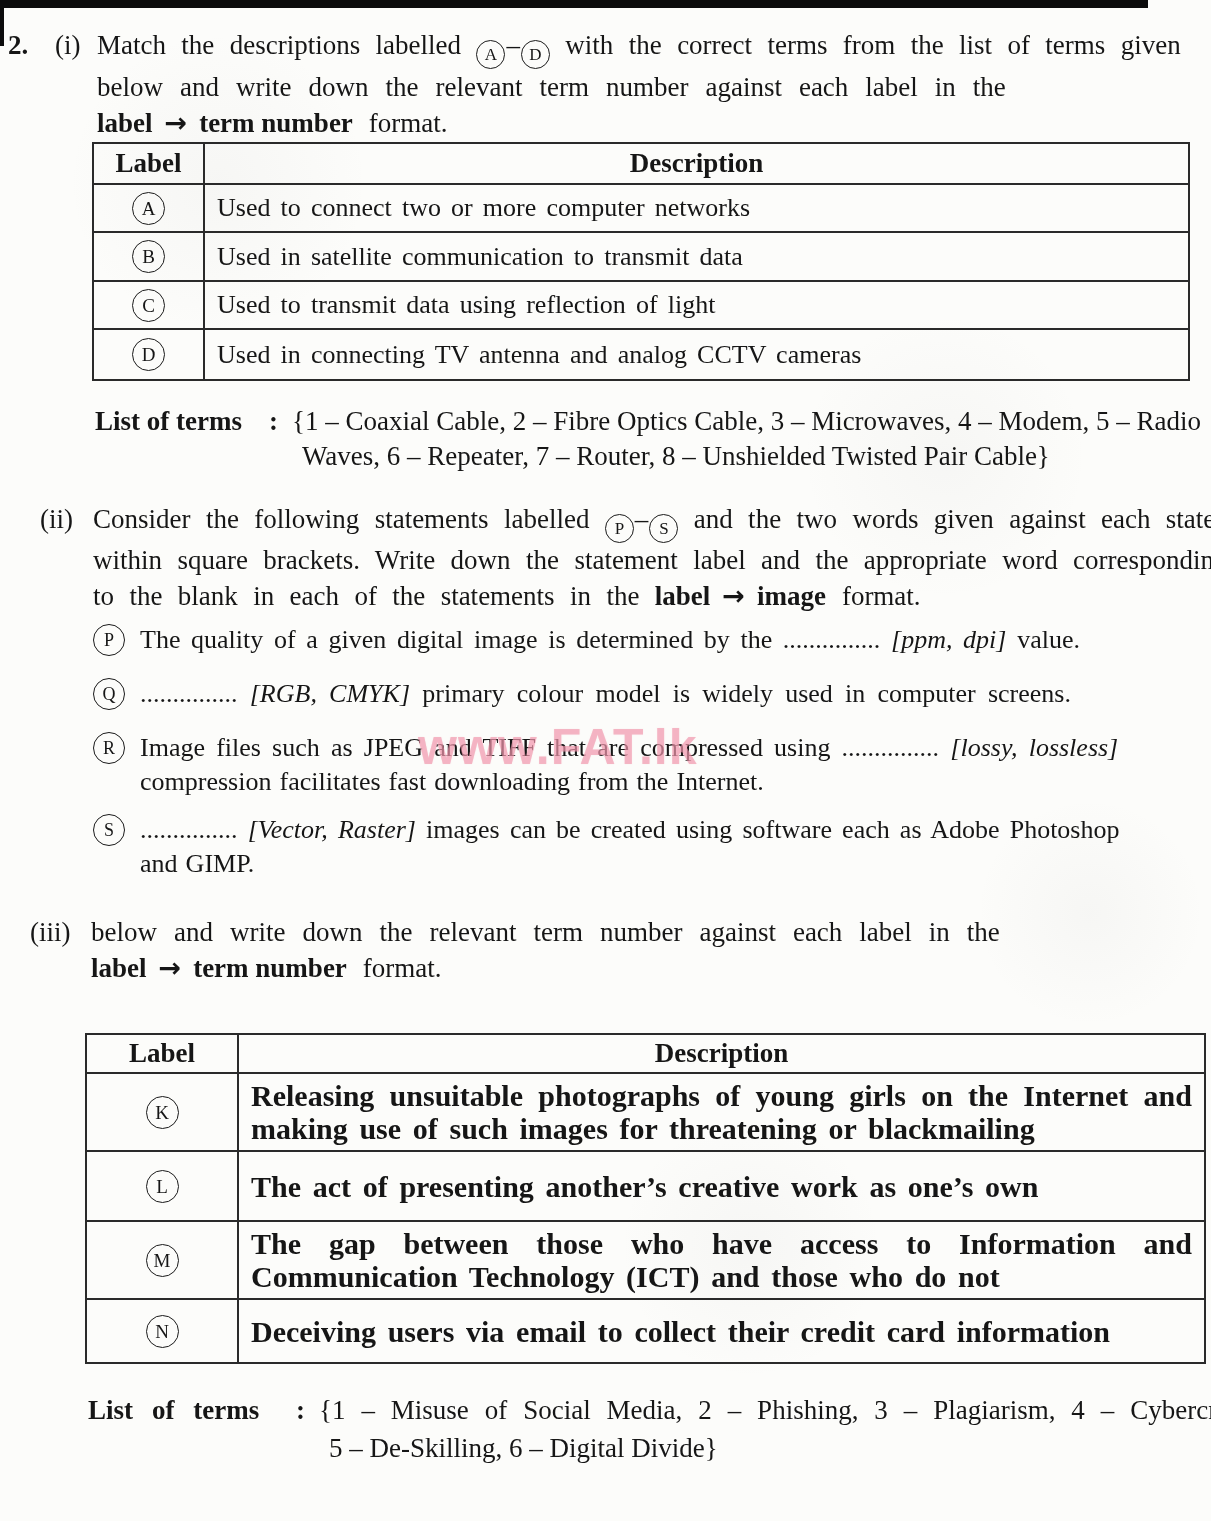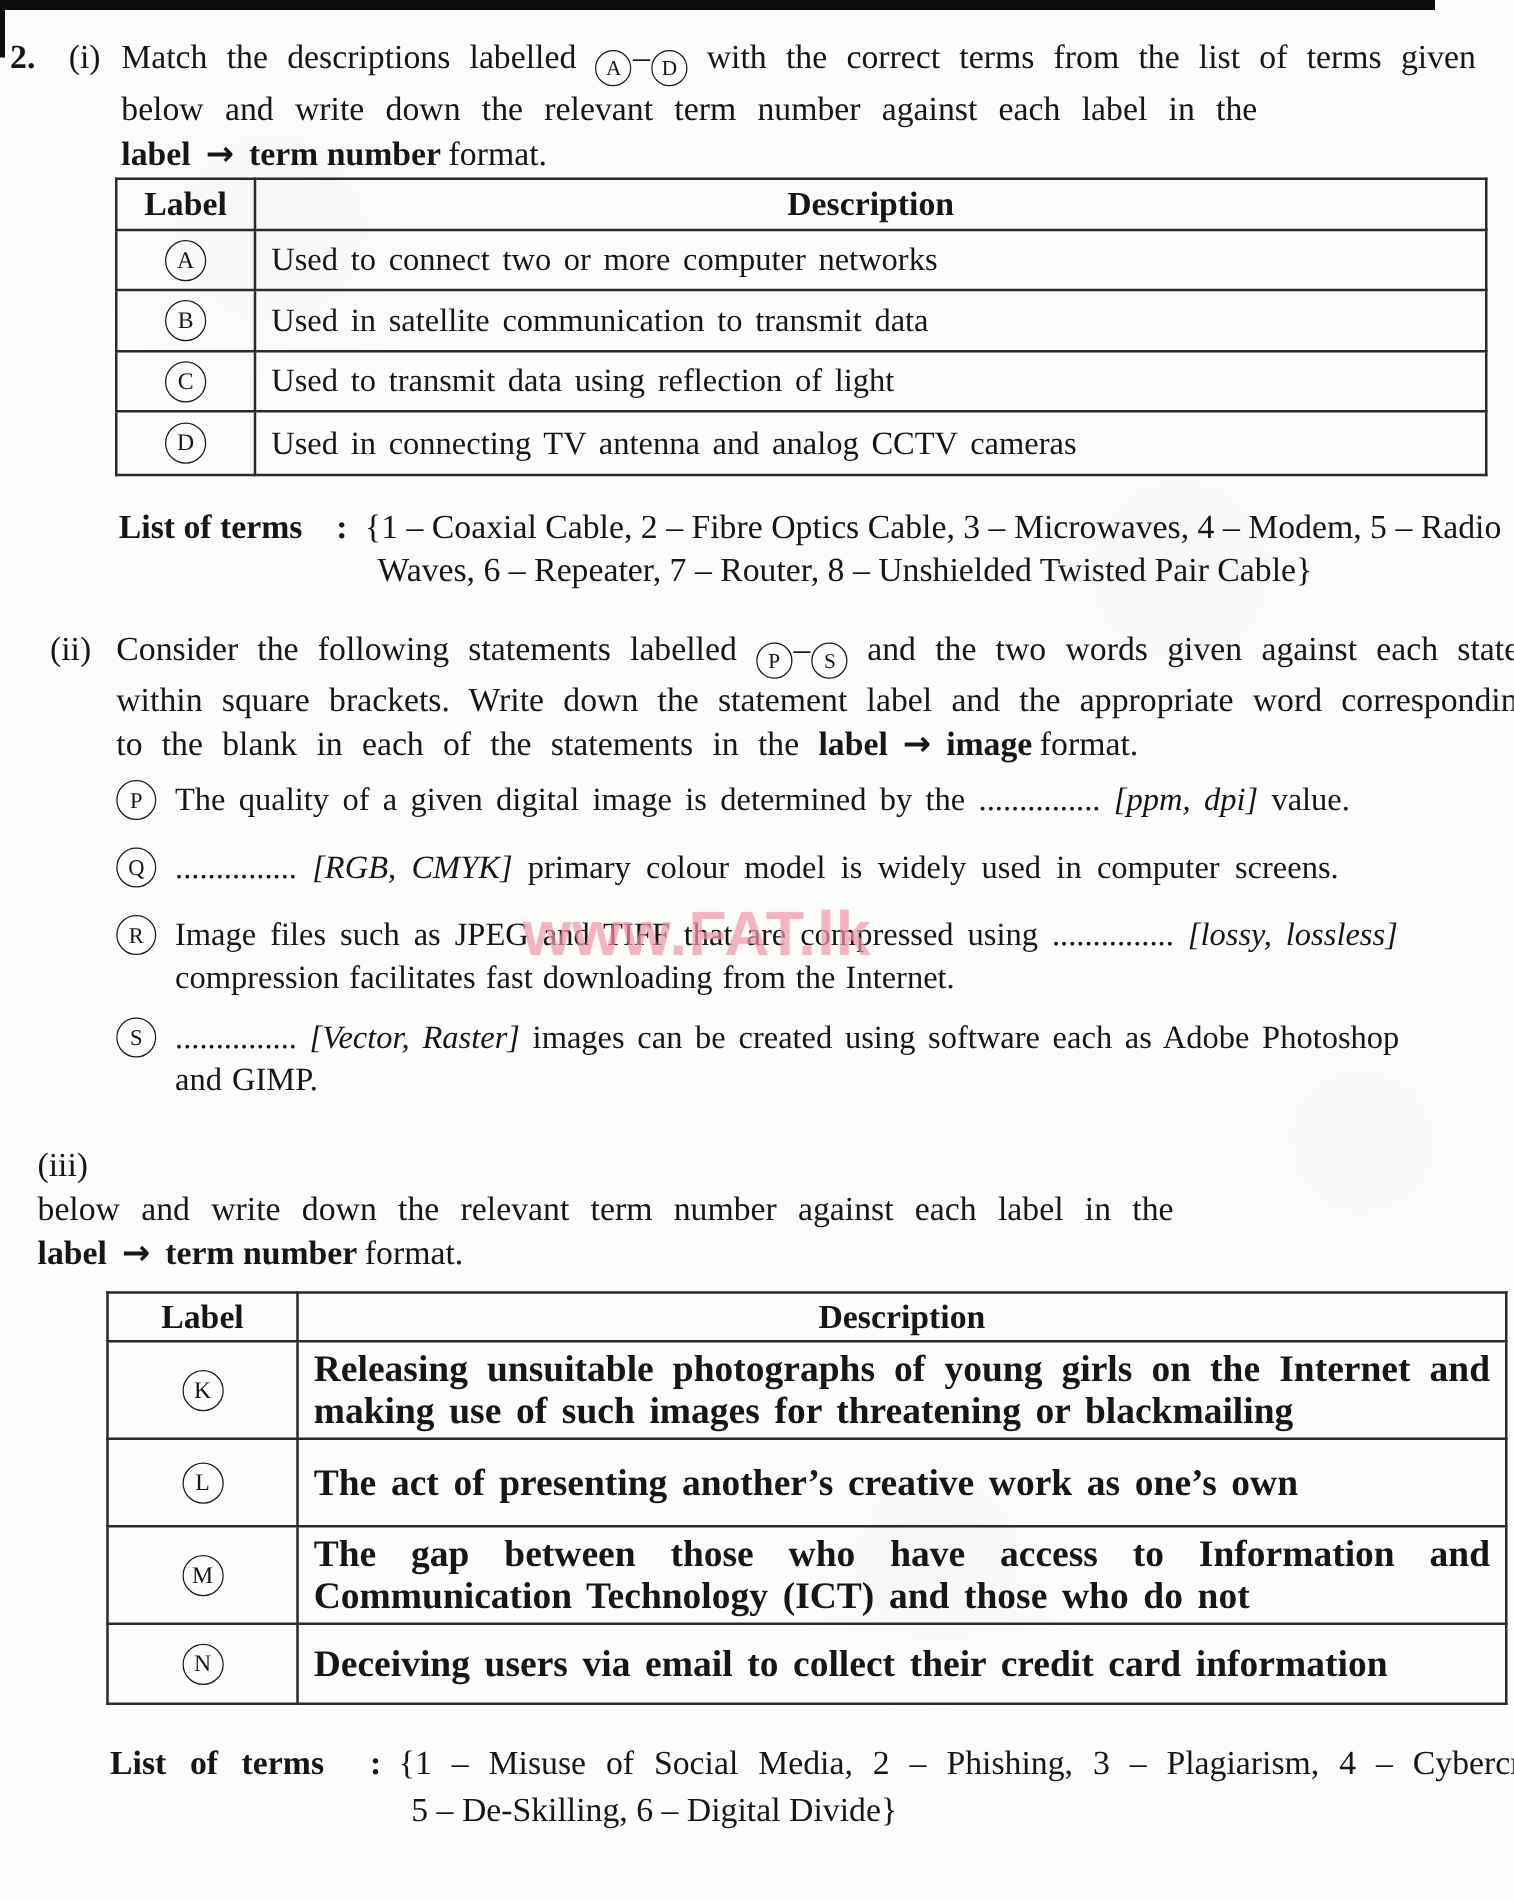--- a/index.html
+++ b/index.html
@@ -34,21 +34,21 @@
 
   
   .intro { display:flex; font-size:27px; line-height:36px; }
   .qno { font-weight:bold; width:47px; flex:none; }
   .pno { width:42px; flex:none; }
   .lines { flex:1; }
   .sp1 { word-spacing:0.32em; }
   .sp2 { word-spacing:0.38em; }
   .fmt { font-weight:bold; }
   .fmt .arrow { font-family:"DejaVu Sans","Liberation Sans",sans-serif; margin:0 12px; font-weight:bold; }
-  .fmt .tail { font-weight:normal; margin-left:6px;font-family:Liberation Serif, serif; }
+  .fmt .tail { font-weight:normal; margin-left:16px;font-family:Liberation Serif, serif; }
 
   
   table { border-collapse:collapse; table-layout:fixed; background:transparent; }
   th, td { border:2.4px solid #2a2a2a; vertical-align:middle; }
   th { font-size:27px; font-weight:bold; text-align:center; }
   td.lbl { text-align:center; }
   td.desc { padding:4px 12px; text-align:justify; word-spacing:0.14em;margin-top:29px; }
   #table-i td.desc { font-size:26px; }
   #table-iii td.desc { font-size:30px; line-height:33px;font-weight:bold; }
   .tcirc { width:31px; height:31px; font-size:19px; vertical-align:middle; }
@@ -174,21 +174,21 @@
   </div>
 
   <div class="stmt" id="stmt-s" style="top:813px;">
     <span class="circ scirc">S</span>
     <div class="stext">
         <span class="line" style="word-spacing:0.14em;"><span>...............</span> <i class="brk">[Vector, Raster]</i> <span>images can be created using software each as Adobe Photoshop</span></span>
         <span class="line">and GIMP.</span>
       </div>
   </div>
 
-  <div class="abs intro" style="left:30px; top:915px; width:1180px; line-height:35px;flex-direction:column;">
+  <div class="abs intro" style="left:30px; top:915px; width:1180px; line-height:35px;">
     <span class="pno" style="width:61px;">(iii)</span>
     <div class="lines">
       <span class="line sp2">below and write down the relevant term number against each label in the</span>
       <span class="line fmt"><b>label</b><span class="arrow">→</span><b>term number</b><span class="tail">format.</span></span>
     </div>
   </div>
 
   <table id="table-iii" class="abs" style="left:85px; top:1033px; width:1121px;">
     <colgroup>
         <col style="width:152px;">

